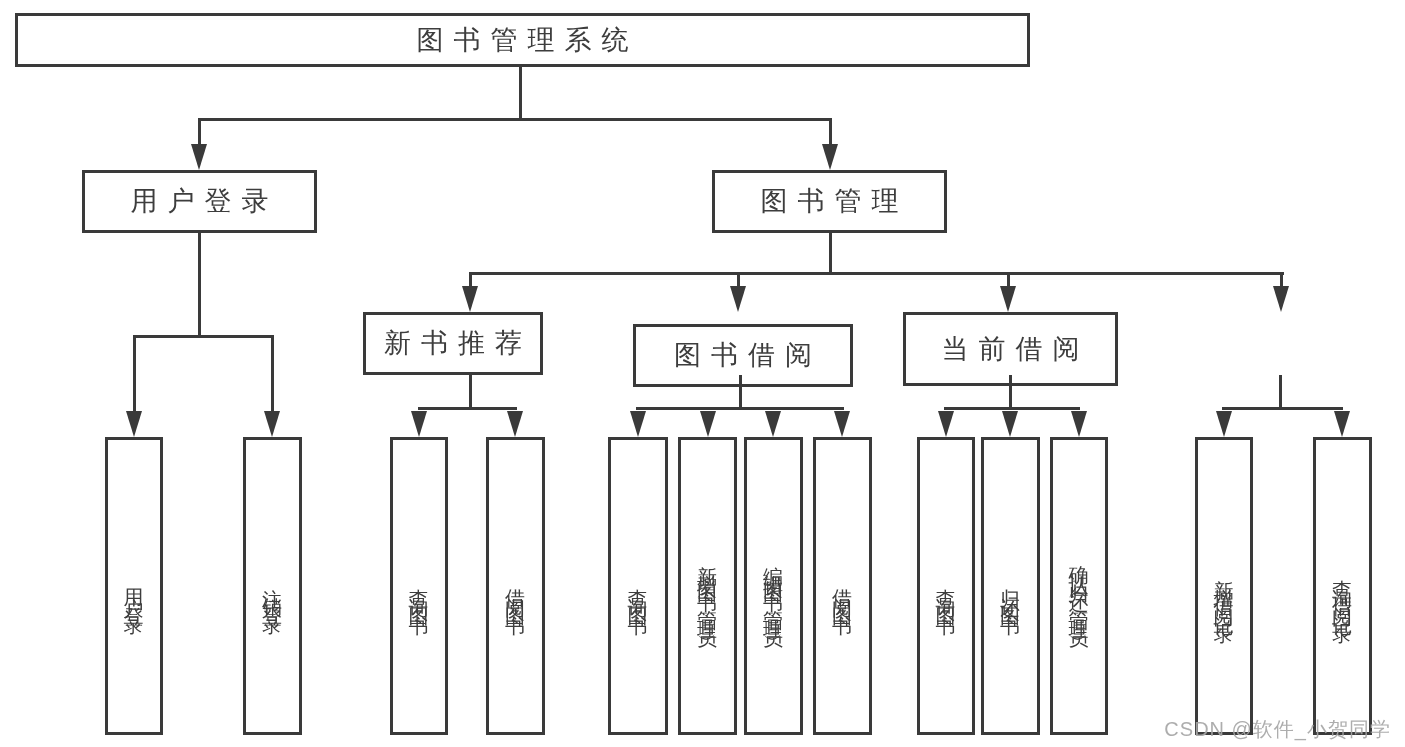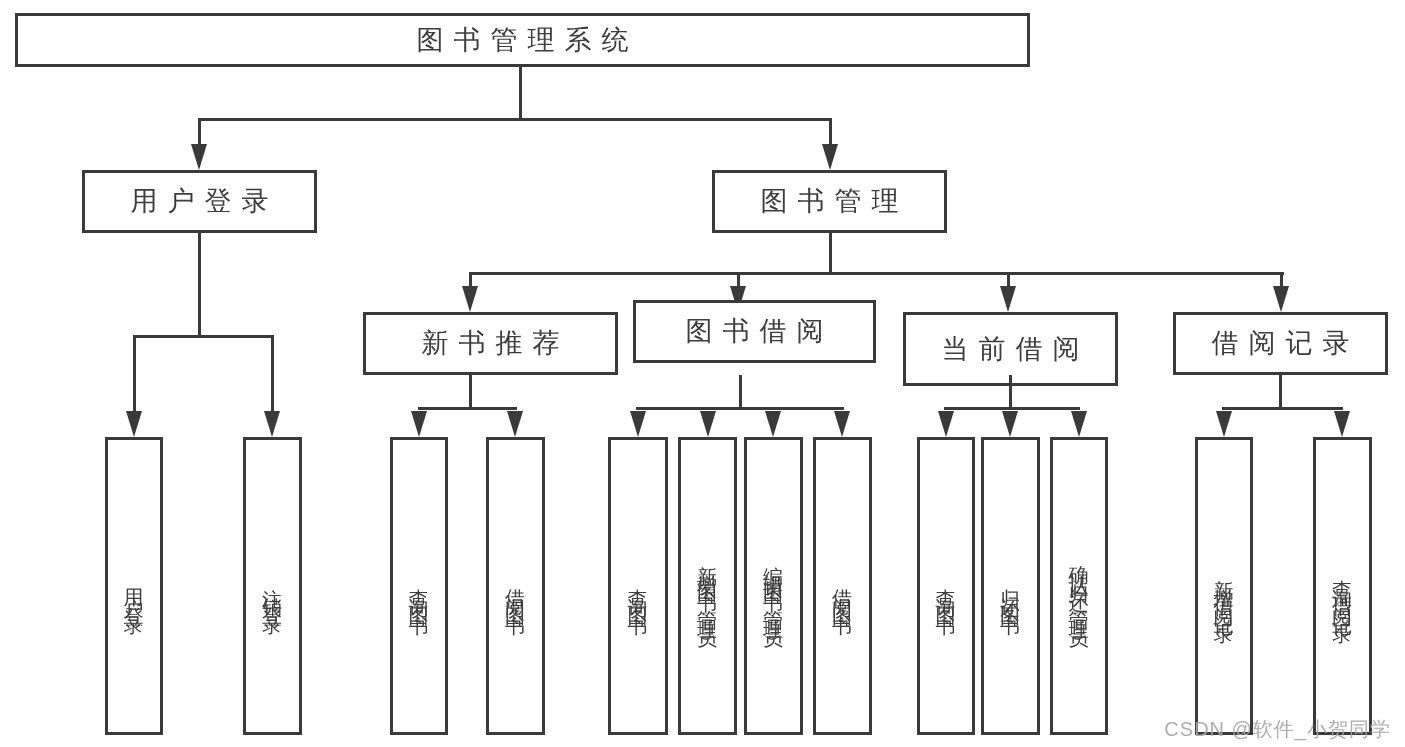--- a/index.html
+++ b/index.html
@@ -63,31 +63,28 @@
   <div class="hline" style="left:469px;top:272px;width:815px"></div>
   <div class="vline" style="left:469px;top:272px;height:16px"></div>
   <div class="vline" style="left:737px;top:272px;height:16px"></div>
   <div class="vline" style="left:1007px;top:272px;height:16px"></div>
   <div class="vline" style="left:1280px;top:272px;height:16px"></div>
   <div class="arrow" style="left:462px;top:286px"></div>
   <div class="arrow" style="left:730px;top:286px"></div>
   <div class="arrow" style="left:1000px;top:286px"></div>
   <div class="arrow" style="left:1273px;top:286px"></div>
 
-  <div class="box" style="left:363px;top:312px;width:255px;height:63px">
+  <div class="box" style="left:363px;top:312px;width:180px;height:63px">
     <span class="hlabel">新书推荐</span>
   </div>
-  <div class="box" style="left:633px;top:300px;width:243px;height:63px">
+  <div class="box" style="left:633px;top:324px;width:220px;height:63px">
     <span class="hlabel">图书借阅</span>
   </div>
   <div class="box" style="left:903px;top:312px;width:215px;height:74px">
     <span class="hlabel">当前借阅</span>
-  </div>
-  <div class="box" style="left:1173px;top:312px;width:215px;height:63px">
-    <span class="hlabel">借阅记录</span>
   </div>
 
   <div class="vline" style="left:469px;top:375px;height:34px"></div>
   <div class="hline" style="left:418px;top:407px;width:99px"></div>
   <div class="arrow" style="left:411px;top:411px"></div>
   <div class="arrow" style="left:507px;top:411px"></div>
 
   <div class="vline" style="left:739px;top:375px;height:34px"></div>
   <div class="hline" style="left:636px;top:407px;width:208px"></div>
   <div class="arrow" style="left:630px;top:411px"></div>

